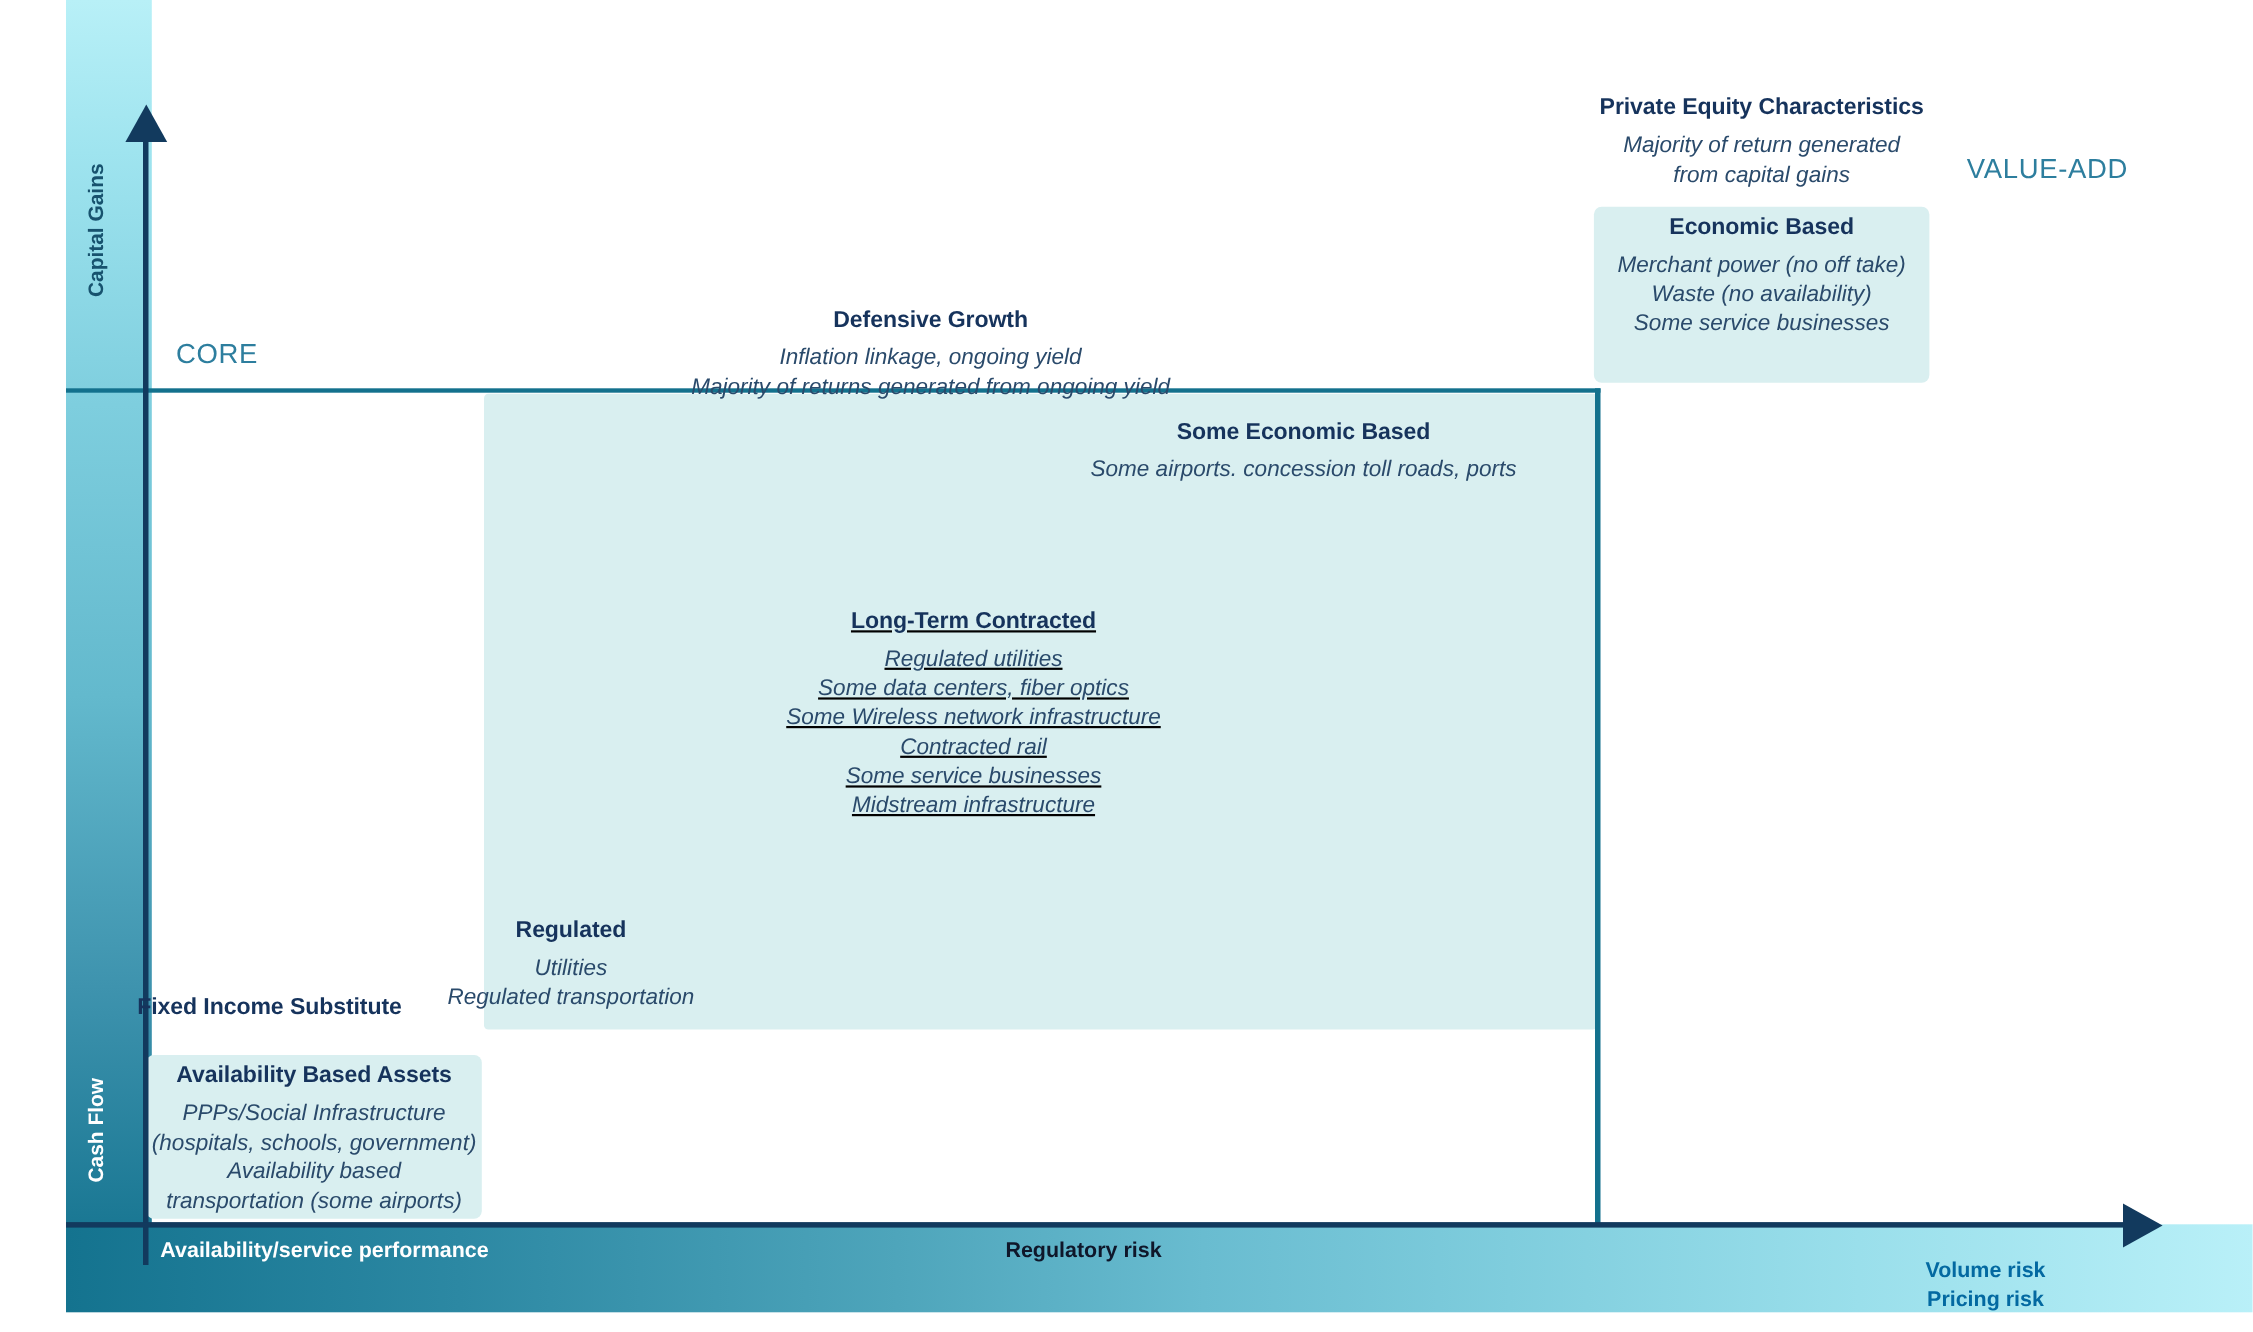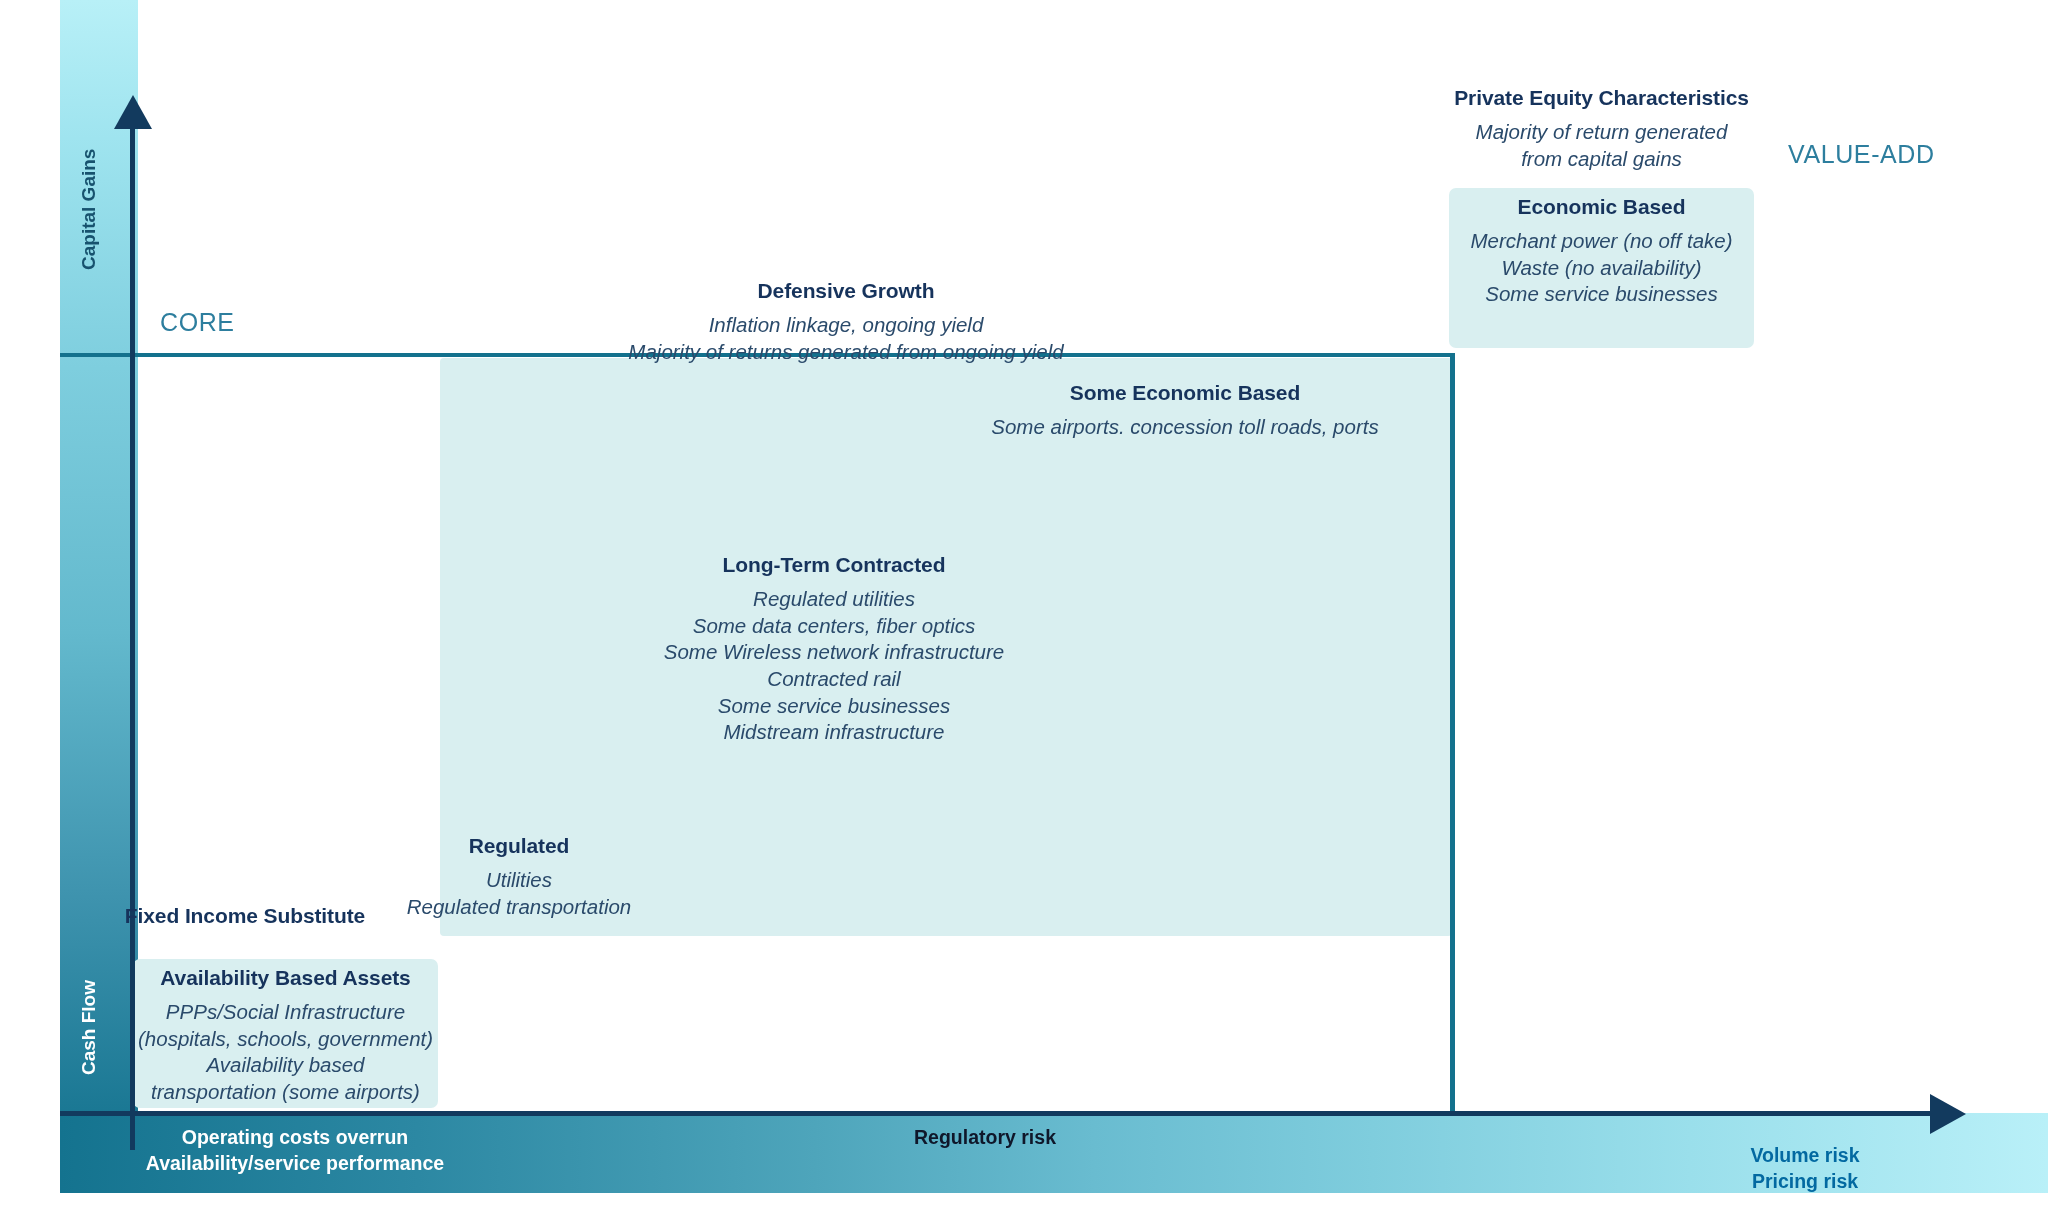--- a/index.html
+++ b/index.html
@@ -107,21 +107,21 @@
     font-size:20.5px;
     font-style:italic;
     color:#2a4a6b;
     line-height:1.30;
     white-space:nowrap;
   }
 
   
   .t-defensive{ left:596px; top:253px; width:500px;margin-top:25px; }
   .t-someecon { left:935px; top:380px; width:500px; }
-  .t-longterm { left:649px; top:552px; width:370px; }
+  .t-longterm { left:700px; top:552px; width:370px;text-decoration:underline; }
   .t-regulated{ left:399px; top:833px; width:240px; }
   .t-fixedinc { left:95px;  top:903px; width:300px; }
   .t-avail    { left:138px; top:965px; width:295px; }
   .t-pe       { left:1449px;top:85px;  width:305px; }
   .t-econ     { left:1449px;top:194px; width:305px; }
 
   .t-fixedinc .hd{ margin-bottom:0; }
 
   
   .zone-label{
@@ -232,21 +232,20 @@
   </div>
 
   <div class="tblock t-econ">
     <div class="hd">Economic Based</div>
     <div class="ln">Merchant power (no off take)</div>
     <div class="ln">Waste (no availability)</div>
     <div class="ln">Some service businesses</div>
   </div>
 
   <div class="x-caption xc-left">
-    <span>Operating costs overrun</span>
     <span>Availability/service performance</span>
   </div>
   <div class="x-caption xc-mid">
     <span>Regulatory risk</span>
   </div>
   <div class="x-caption xc-right">
     <span>Volume risk</span>
     <span>Pricing risk</span>
   </div>
 

